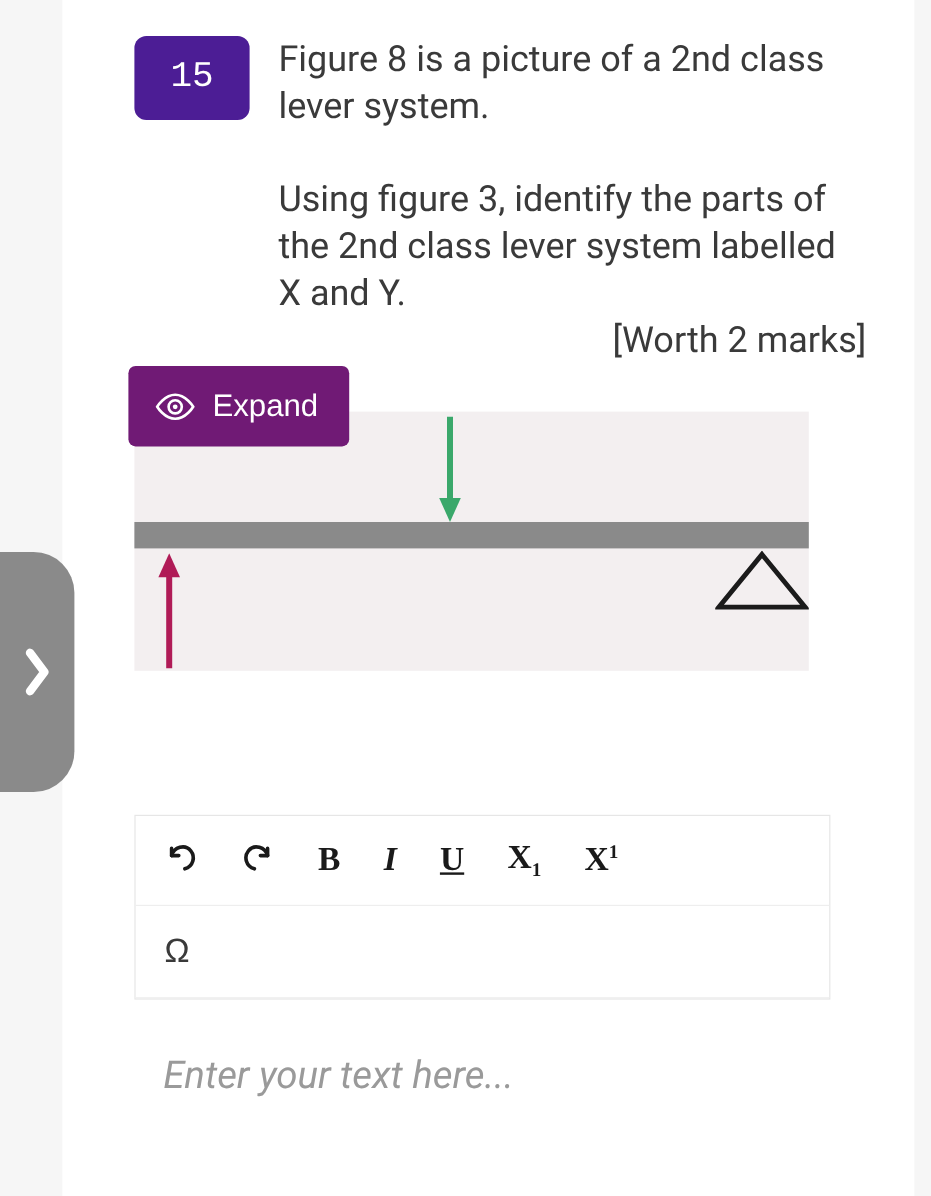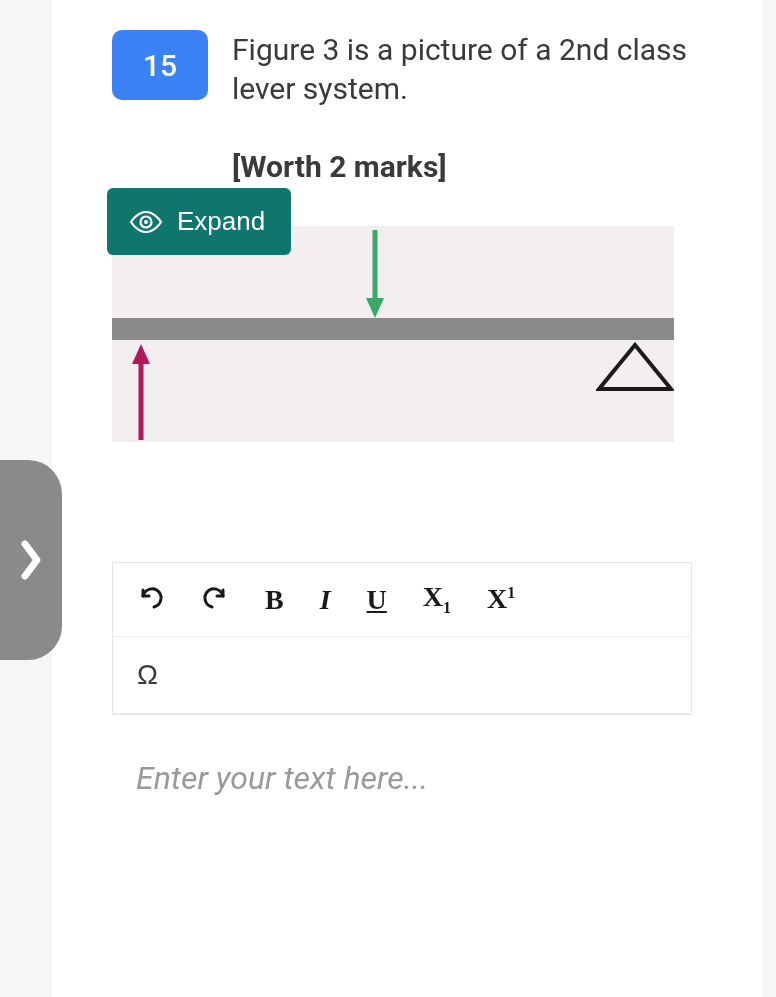--- a/index.html
+++ b/index.html
@@ -27,55 +27,56 @@
     height: 997px;
     background: #ffffff;
     padding: 30px 40px 0 60px;
   }
   .question-header {
     display: flex;
     align-items: flex-start;
     gap: 24px;
   }
   .number-badge {
-    background: #3b82f6;
+    background: #4c1d95;
     color: #ffffff;
     border-radius: 10px;
     font-size: 30px;
     font-weight: 500;
     width: 96px;
     height: 70px;
     display: flex;
     align-items: center;
     justify-content: center;
     flex-shrink: 0;
+    font-family: Liberation Mono, monospace;
   }
   .question-text {
     font-size: 30px;
     line-height: 1.3;
     color: #3a3a3a;
     flex: 1;
   }
   .marks-line {
-    font-weight: bold;
+    text-align: right;
   }
   .figure-wrap {
     position: relative;
     margin-top: 40px;
     width: 562px;
   }
   .expand-button {
     position: absolute;
     left: -5px;
     top: -38px;
     z-index: 2;
     display: inline-flex;
     align-items: center;
     gap: 14px;
-    background: #0f766e;
+    background: #701a75;
     color: #ffffff;
     font-size: 26px;
     padding: 18px 26px 18px 22px;
     border: none;
     border-radius: 6px;
     cursor: pointer;
   }
   .figure-area {
     position: relative;
     width: 562px;
@@ -168,22 +169,23 @@
 
 <div class="page">
 
   <div class="content-card">
 
     <div class="question-header">
       <div class="number-badge">
         <span>15</span>
       </div>
       <div class="question-text">
-        <div>Figure 3 is a picture of a 2nd class lever system.</div>
+        <div>Figure 8 is a picture of a 2nd class lever system.</div>
         <br>
+        <div>Using figure 3, identify the parts of the 2nd class lever system labelled X and Y.</div>
         <div class="marks-line">[Worth 2 marks]</div>
       </div>
     </div>
 
     <div class="figure-wrap">
       <button class="expand-button">
         <svg width="34" height="24" viewBox="0 0 34 24" fill="none">
           <path d="M17 2 C8 2 2 12 2 12 C2 12 8 22 17 22 C26 22 32 12 32 12 C32 12 26 2 17 2 Z" stroke="#ffffff" stroke-width="2.2" fill="none"></path>
           <circle cx="17" cy="12" r="5.5" stroke="#ffffff" stroke-width="2.2" fill="none"></circle>
           <circle cx="17" cy="12" r="2" fill="#ffffff"></circle>

